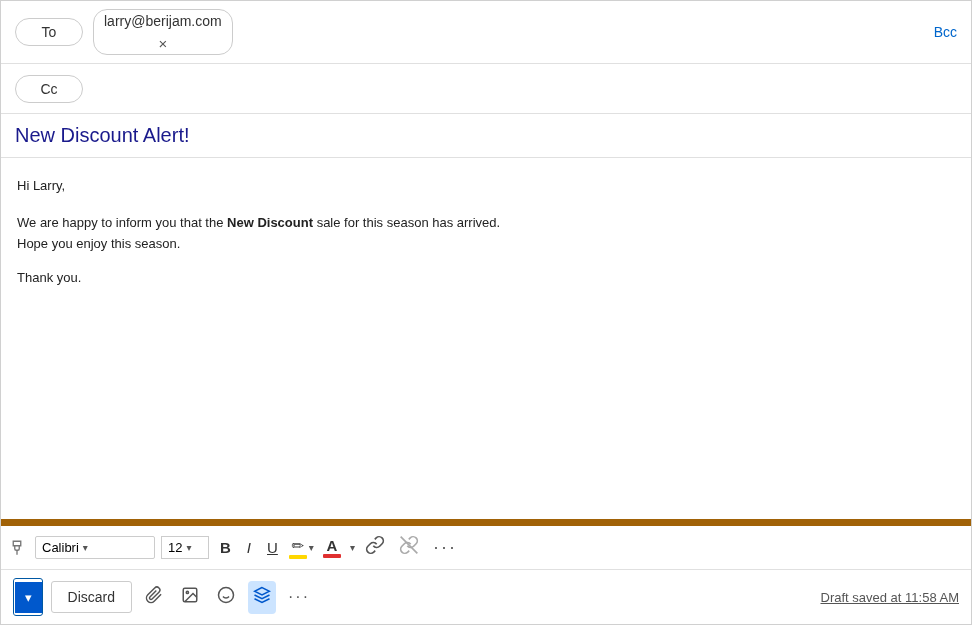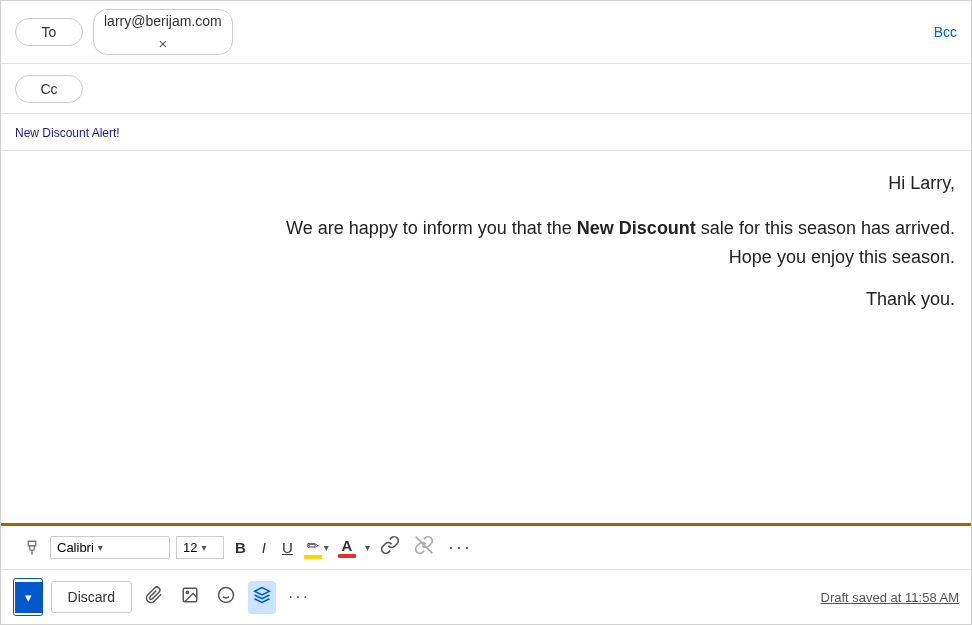--- a/index.html
+++ b/index.html
@@ -64,49 +64,48 @@
       color: #0066cc;
       font-size: 14px;
       cursor: pointer;
       text-decoration: none;
     }
     .subject-row {
       padding: 10px 14px;
       border-bottom: 1px solid #e0e0e0;
     }
     .subject-text {
-      font-size: 12px;
+      font-size: 20px;
       color: #1a1a8c;
       font-weight: normal;
     }
     
     .body-area {
       flex: 1;
       padding: 18px 16px;
-      font-size: 18px;
+      font-size: 13px;
       color: #222;
       line-height: 1.6;
       overflow-y: auto;
-      text-align: right;
     }
     .body-area p {
       margin-bottom: 14px;
     }
     .body-area .greeting {
       margin-bottom: 16px;
     }
     .bold-text {
       font-weight: bold;
     }
     
     .format-toolbar {
       display: flex;
       align-items: center;
-      padding: 7px 19px;
-      border-top: 3px solid #a16207;
+      padding: 7px 4px;
+      border-top: 7px solid #a16207;
       gap: 6px;
       background: #fff;
     }
     .toolbar-icon {
       display: flex;
       align-items: center;
       justify-content: center;
       font-size: 15px;
       color: #555;
       cursor: pointer;

